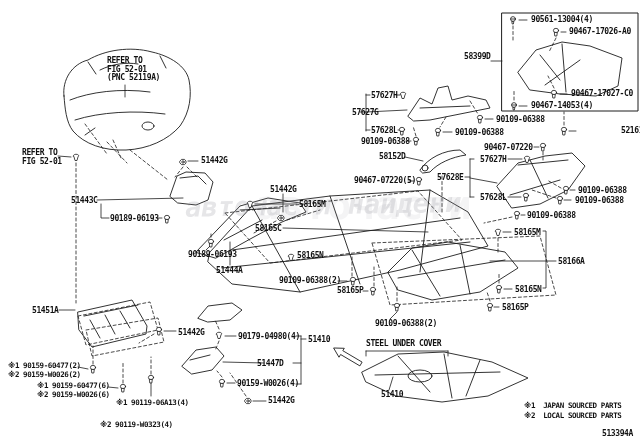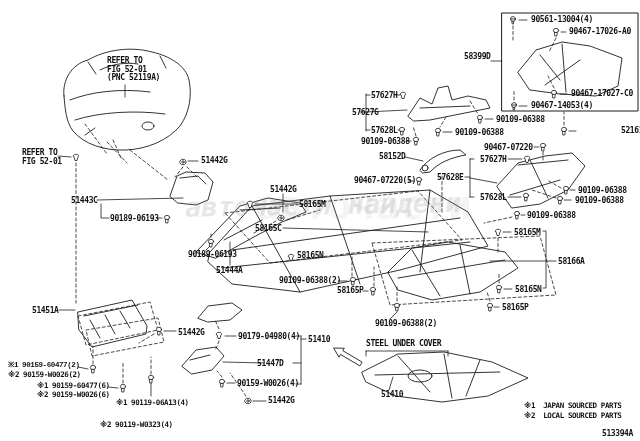--- a/index.html
+++ b/index.html
@@ -316,21 +316,21 @@
       <div class="callout" style="left: 531px; top: 101px;">90467-14053(4)</div>
       <div class="callout" style="left: 366px; top: 339px;">STEEL UNDER COVER</div>
       <div class="callout" style="left: 308px; top: 335px;">51410</div>
       <div class="callout" style="left: 381px; top: 390px;">51410</div>
       <div class="callout" style="left: 238px; top: 332px;">90179-04980(4)</div>
       <div class="callout" style="left: 257px; top: 359px;">51447D</div>
       <div class="callout" style="left: 237px; top: 379px;">90159-W0026(4)</div>
       <div class="callout" style="left: 178px; top: 328px;">51442G</div>
       <div class="callout" style="left: 268px; top: 396px;">51442G</div>
       <div class="callout" style="left: 32px; top: 306px;">51451A</div>
-      <div class="callout small" style="left: 8px; top: 361px; font-family: Liberation Mono, monospace;">※1 90159-60477(2)</div>
+      <div class="callout small" style="left: 8px; top: 361px;">※1 90159-60477(2)</div>
       <div class="callout small" style="left: 8px; top: 370px;">※2 90159-W0026(2)</div>
       <div class="callout small" style="left: 37px; top: 381px;">※1 90159-60477(6)</div>
       <div class="callout small" style="left: 37px; top: 390px;">※2 90159-W0026(6)</div>
       <div class="callout small" style="left: 116px; top: 398px;">※1 90119-06A13(4)</div>
       <div class="callout small" style="left: 100px; top: 407px; margin-top: 13px;">※2 90119-W0323(4)</div>
       <div class="callout small" style="left: 524px; top: 401px;">※1  JAPAN SOURCED PARTS</div>
       <div class="callout small" style="left: 524px; top: 411px;">※2  LOCAL SOURCED PARTS</div>
       <div class="callout" style="left: 602px; top: 429px;">513394A</div>
     </div>
 </div>

